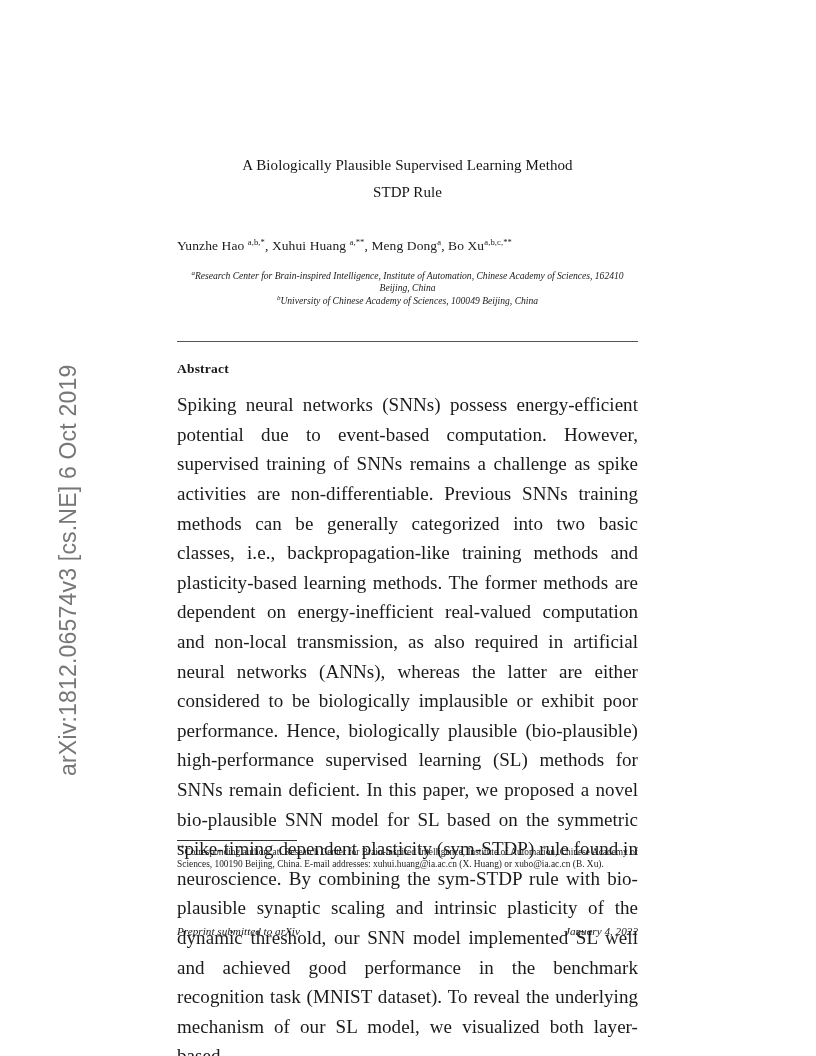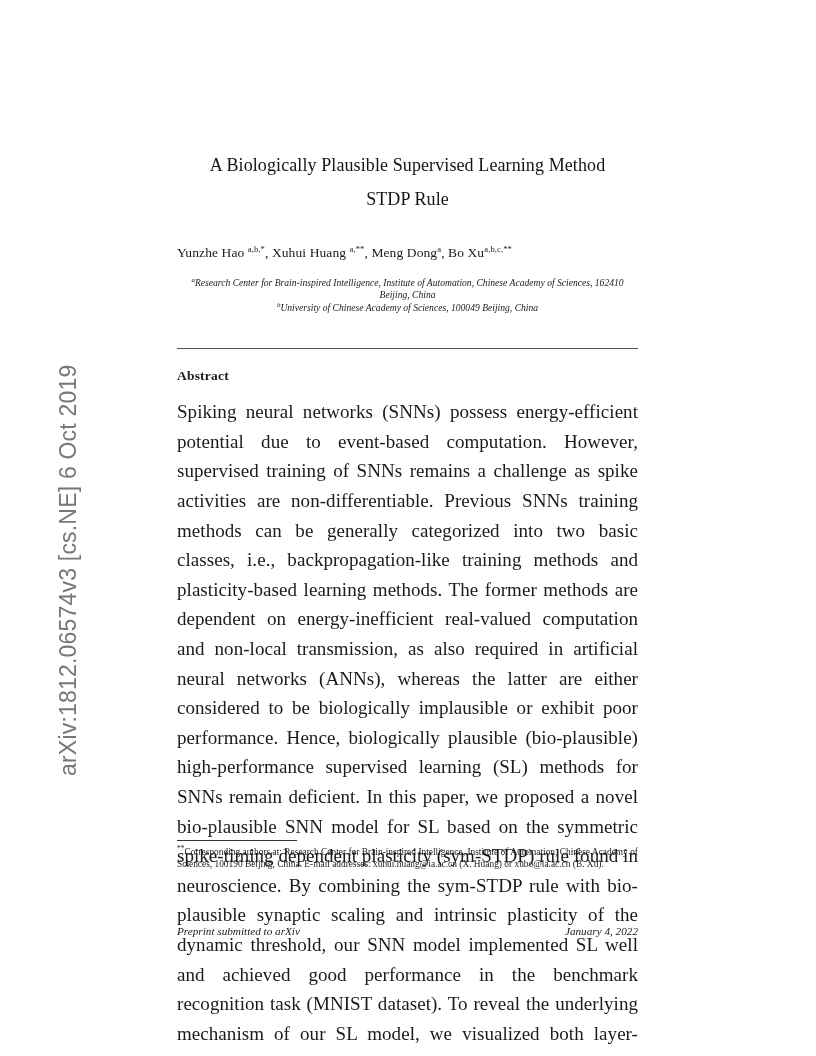--- a/index.html
+++ b/index.html
@@ -47,25 +47,24 @@
     top: 0;
     width: 461px;
   }
 
   
   #title-block {
     margin-top: 152px;
     text-align: center;
   }
   .title-line {
-    font-size: 18px;
+    font-size: 15px;
     line-height: 27px;
     letter-spacing: 0.1px;
     color: #151515;
-    margin-top: 7px;
   }
 
   
   #authors-line {
     margin-top: 32px;
     text-align: left;
     font-size: 13.5px;
     letter-spacing: 0.1px;
   }
   sup.aff {

